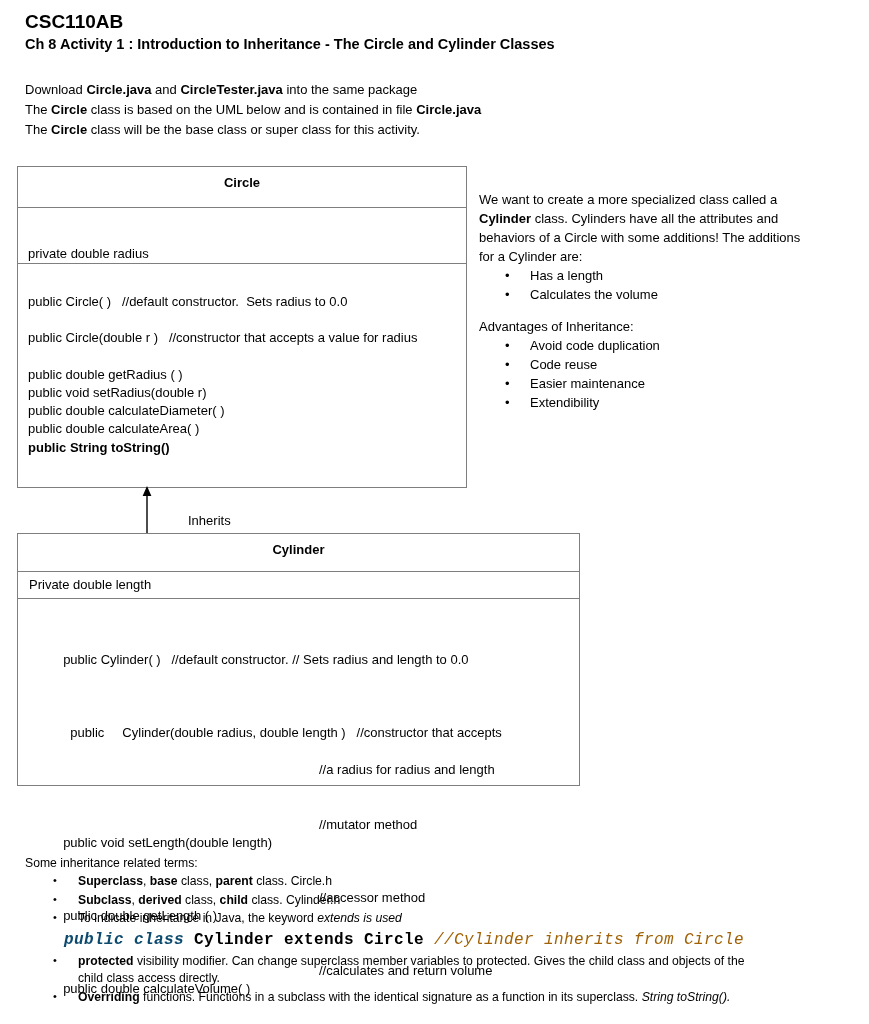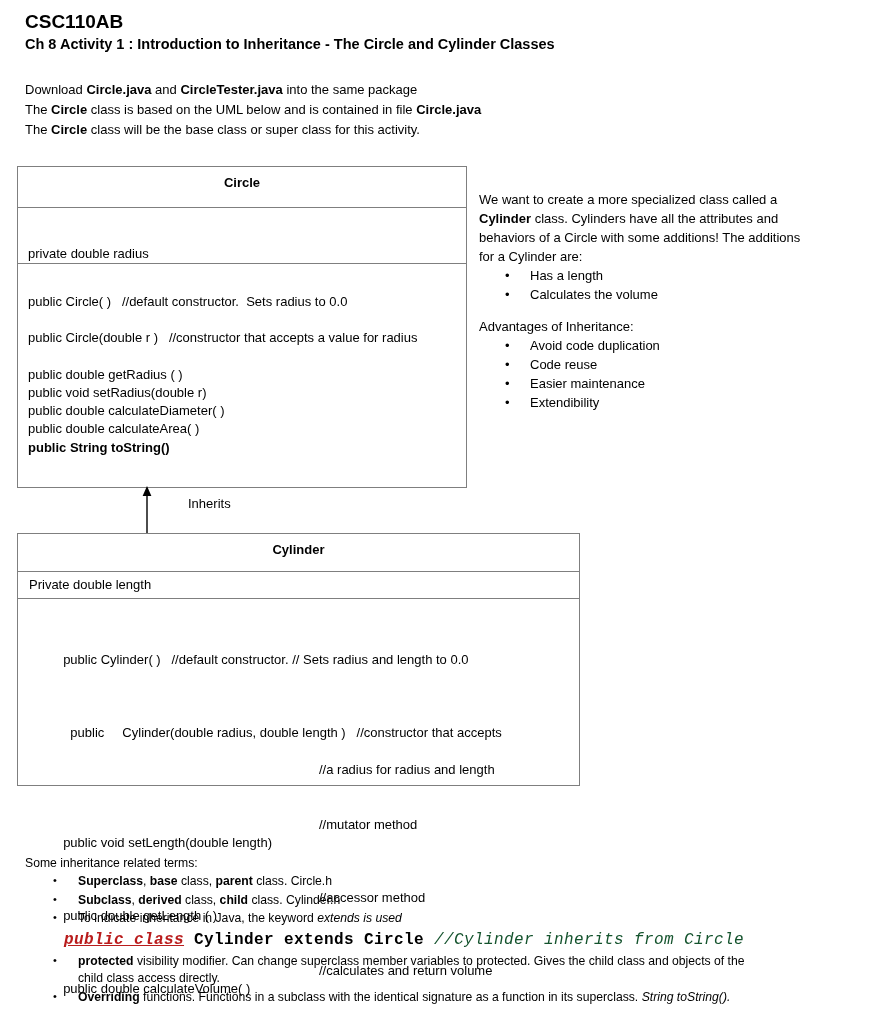--- a/index.html
+++ b/index.html
@@ -93,21 +93,21 @@
   #inherit-arrow {
     position: absolute;
     left: 141px;
     top: 486px;
     width: 12px;
     height: 47px;
   }
   #inherits-label {
     position: absolute;
     left: 188px;
-    top: 496px;
+    top: 513px;
     font-size: 13px;
   }
 
   
   #right-col {
     position: absolute;
     left: 479px;
     top: 190px;
     width: 390px;
     font-size: 13px;
@@ -158,23 +158,23 @@
   .code-line {
     font-family: "Liberation Mono", "DejaVu Sans Mono", monospace;
     font-size: 16px;
     font-weight: bold;
     letter-spacing: 0.4px;
     line-height: 23px;
     white-space: pre;
     margin-top: 1px;
     margin-left: -14px;
   }
-  .code-kw   { color: #b91c1c; font-style: italic; text-decoration: underline; }
+  .code-kw   { color: #0c4a6e; font-style: italic; }
   .code-decl { color: #000000; }
-  .code-cmt  { color: #14532d; font-style: italic; font-weight: normal; }
+  .code-cmt  { color: #a16207; font-style: italic; font-weight: normal; }
 </style>
 </head>
 <body>
 
 <div class="page">
 
   <div class="hdr" id="hdr-course">CSC110AB</div>
   <div class="hdr" id="hdr-title">Ch 8 Activity 1 :  Introduction to Inheritance - The Circle and Cylinder Classes</div>
 
   <div class="intro-line" id="intro-0">

